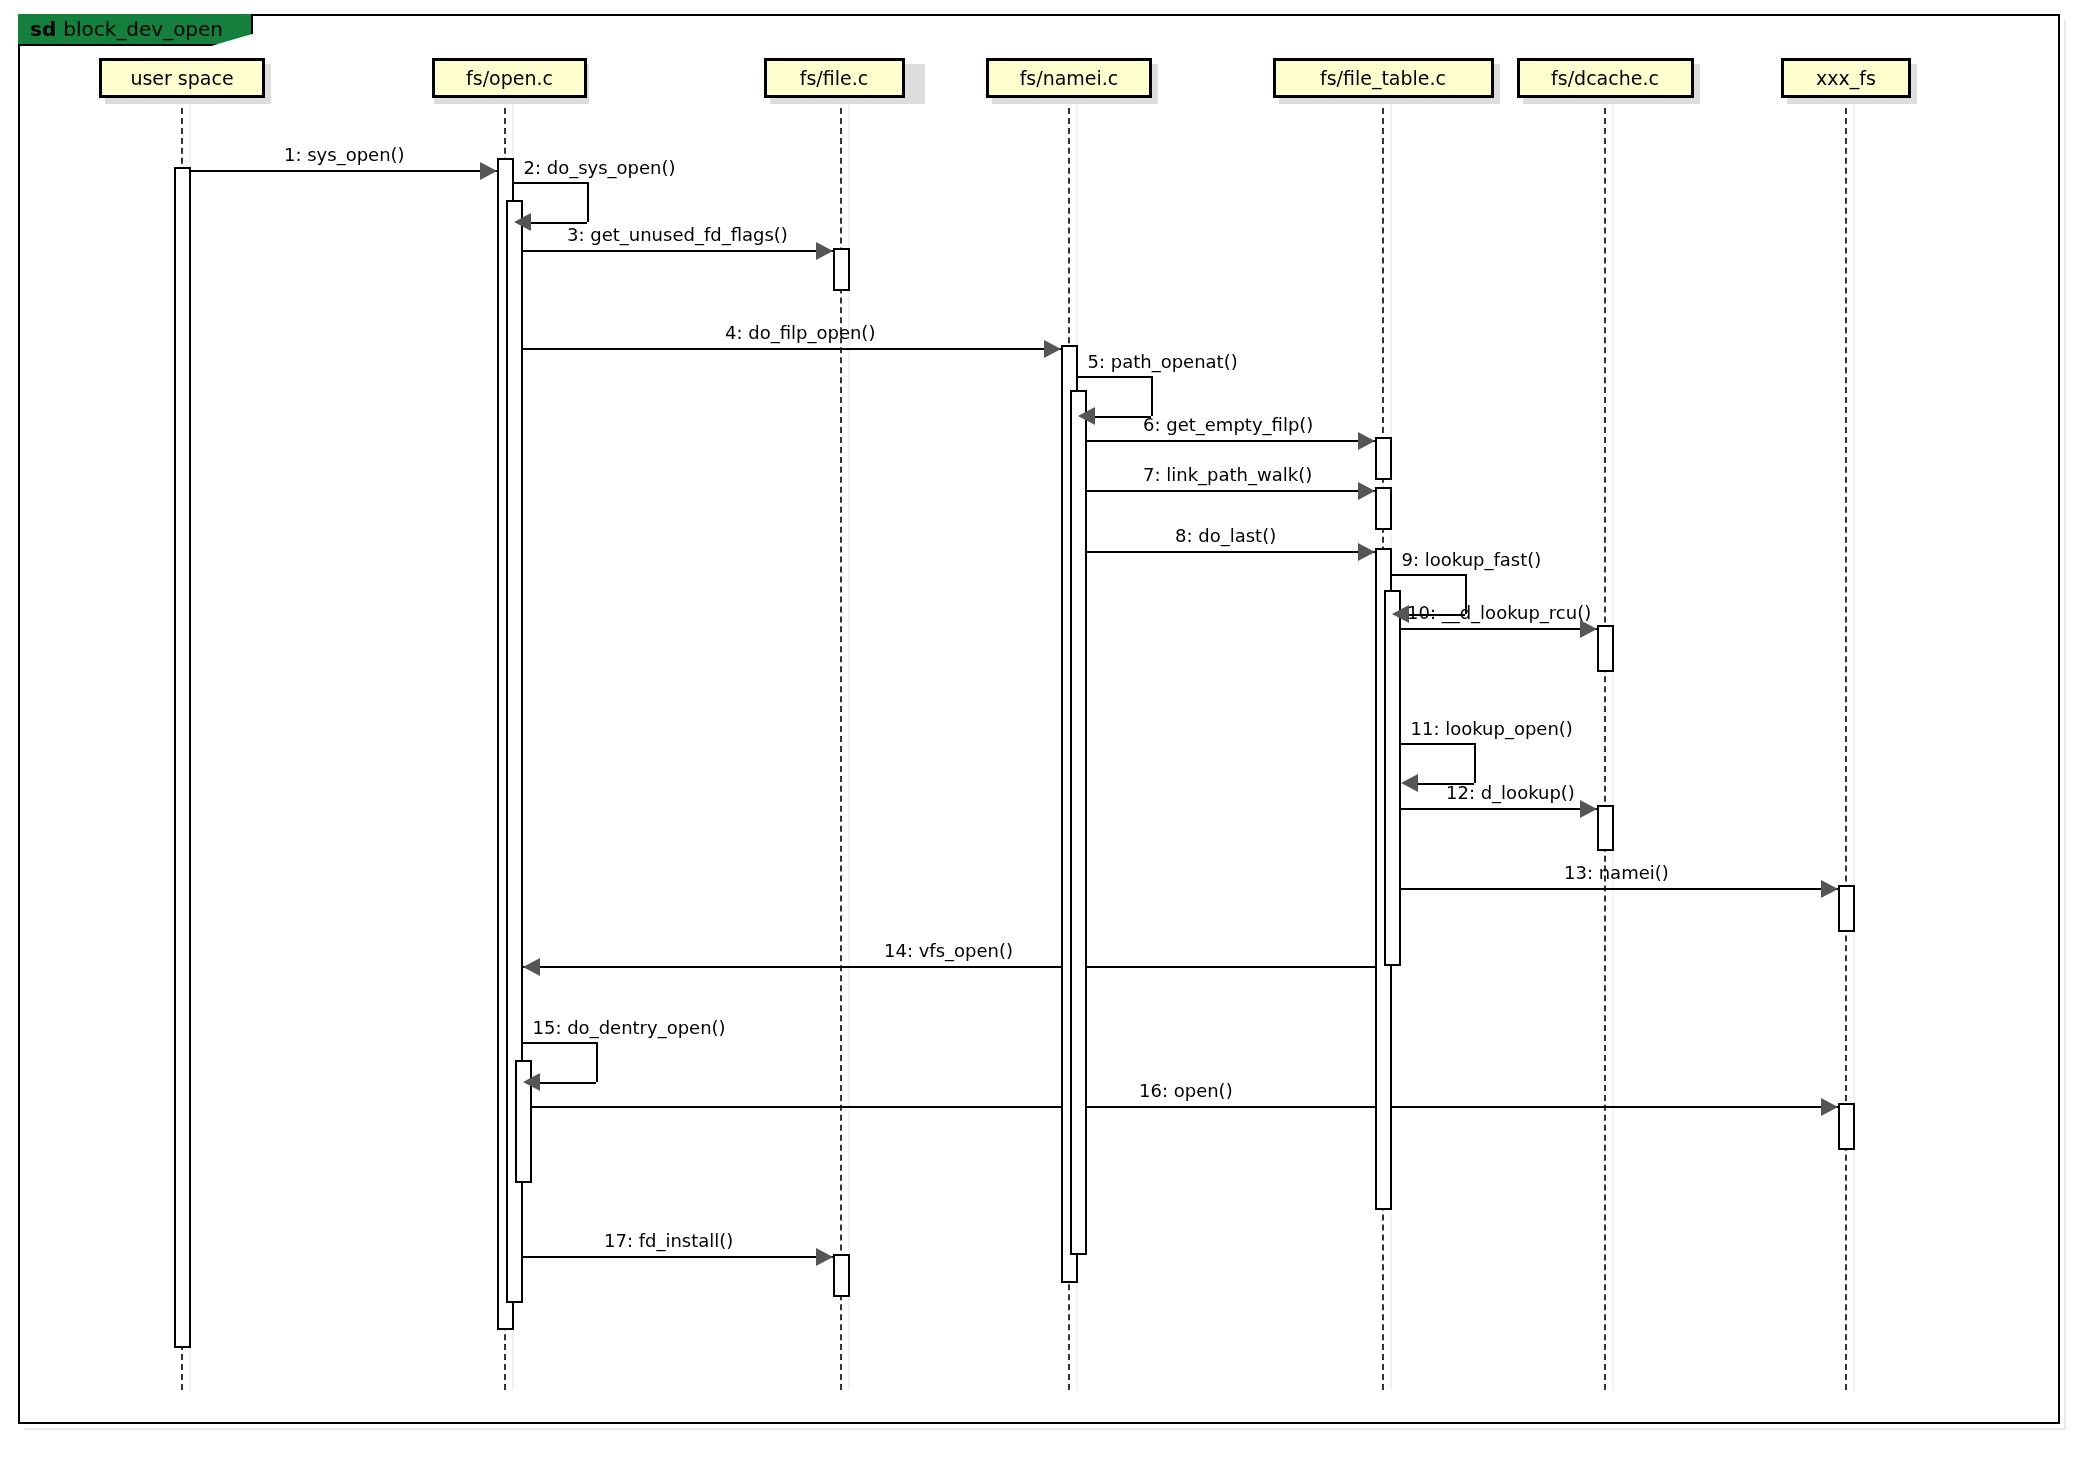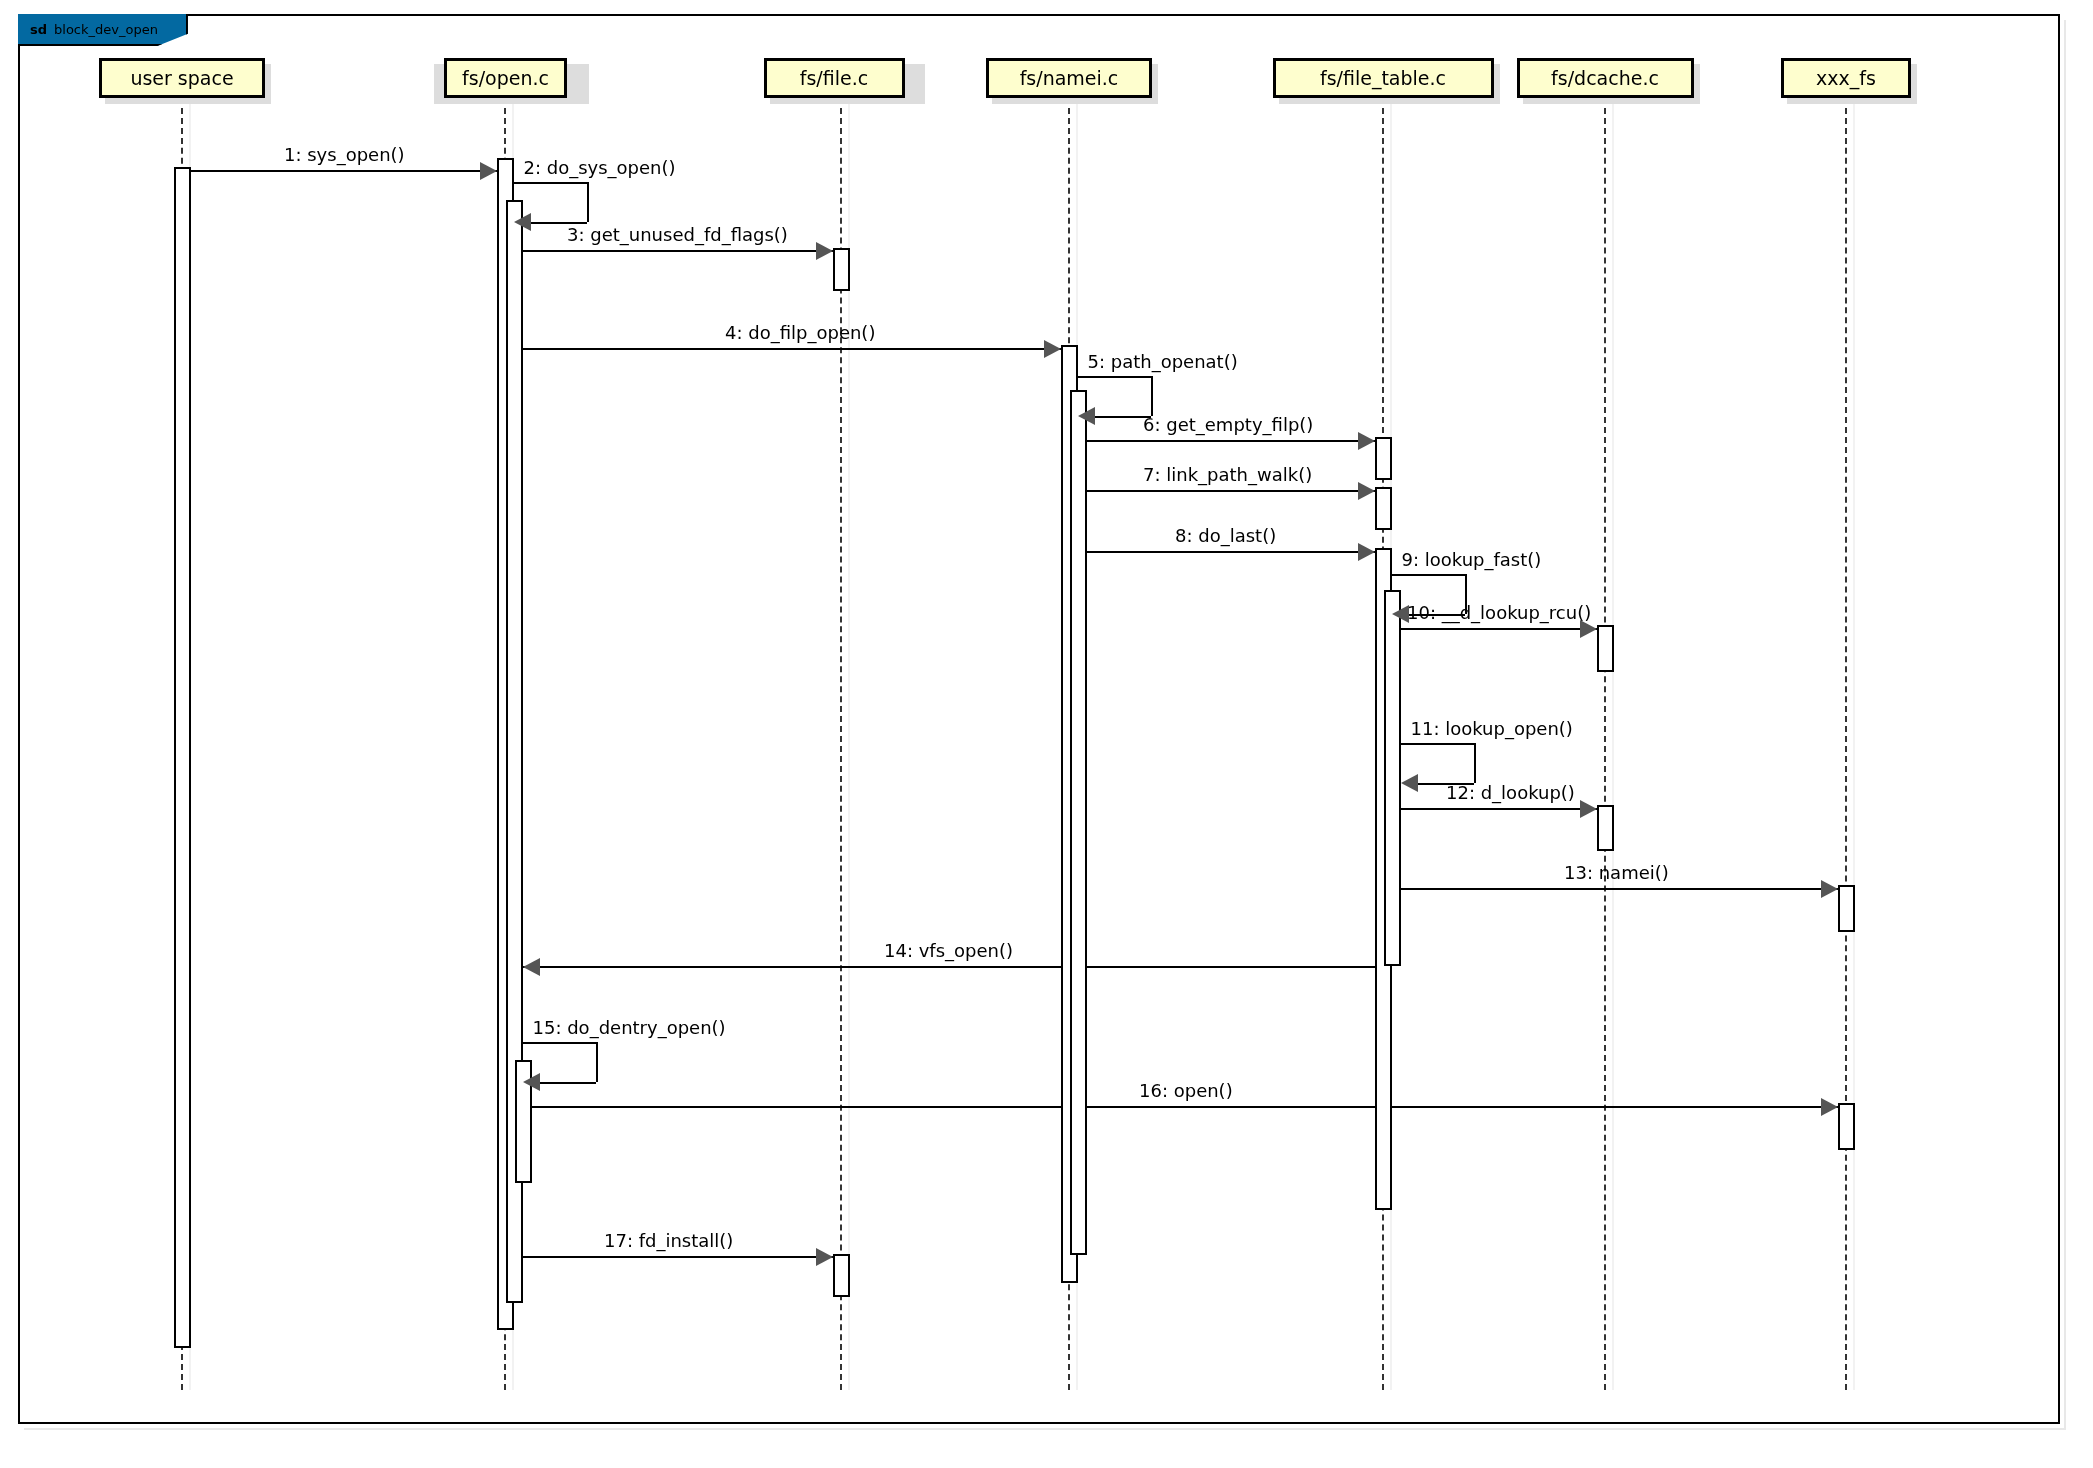--- a/index.html
+++ b/index.html
@@ -38,28 +38,28 @@
     border-bottom: 2px solid #e8e8e8;
     box-sizing: border-box;
   }
   
   .frame-tab {
     position: absolute;
     left: 18px;
     top: 14px;
     height: 32px;
     padding: 0 28px 0 12px;
-    background: #0369a1;
+    background: #15803d;
     border: 2px solid #000000;
     border-top: none;
     border-left: none;
     box-sizing: border-box;
     display: flex;
     align-items: center;
-    font-size: 13px;
+    font-size: 20px;
     color: #000000;
     white-space: nowrap;
     clip-path: polygon(0 0, 100% 0, 100% 62%, 82% 100%, 0 100%);
   }
   .frame-tab .kw {
     font-weight: bold;
     margin-right: 7px;
   }
   
   .participant {
@@ -259,21 +259,21 @@
       <div class="msg-line" style="left: 522.5px; top: 1256px; width: 310px;"></div>
       <div class="arrow-right" style="left: 815.5px; top: 1248px;"></div>
       <div class="msg-label" style="left: 604px; top: 1230px;">17: fd_install()</div>
     </div>
   <div id="layer-participants">
       <div class="participant-shadow" style="left: 105px; top: 64px; width: 166px;"></div>
       <div class="participant" style="left: 99px; top: 58px; width: 166px;">
         <span>user space</span>
       </div>
       <div class="participant-shadow" style="left: 433.5px; top: 64px; width: 155px;"></div>
-      <div class="participant" style="left: 444px; top: 58px; width: 123px; justify-content: center;">
+      <div class="participant" style="left: 432px; top: 58px; width: 155px; justify-content: center;">
         <span>fs/open.c</span>
       </div>
       <div class="participant-shadow" style="left: 769.5px; top: 64px; width: 155px;"></div>
       <div class="participant" style="left: 763.5px; top: 58px; width: 141px;">
         <span>fs/file.c</span>
       </div>
       <div class="participant-shadow" style="left: 992px; top: 64px; width: 166px;"></div>
       <div class="participant" style="left: 986px; top: 58px; width: 166px;">
         <span>fs/namei.c</span>
       </div>

